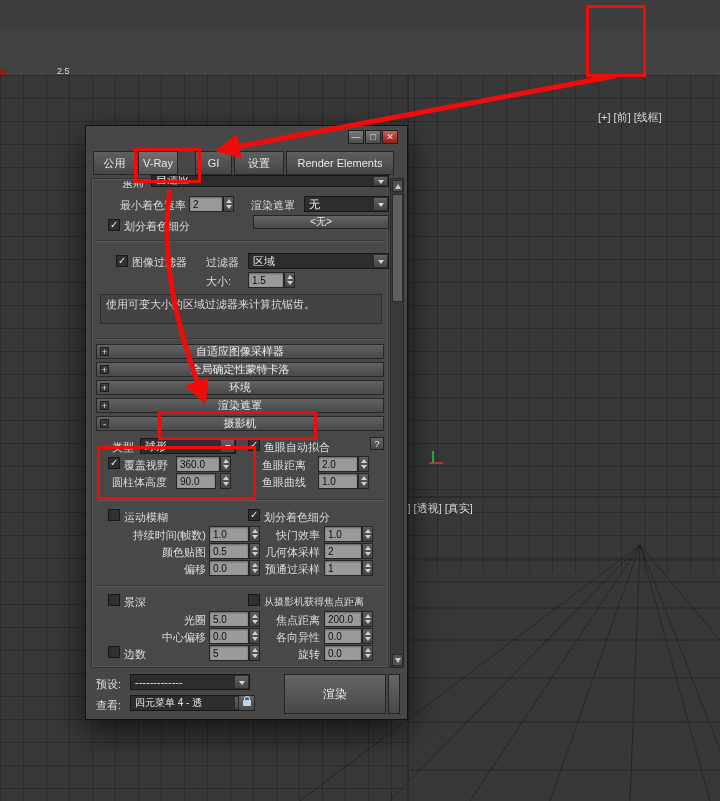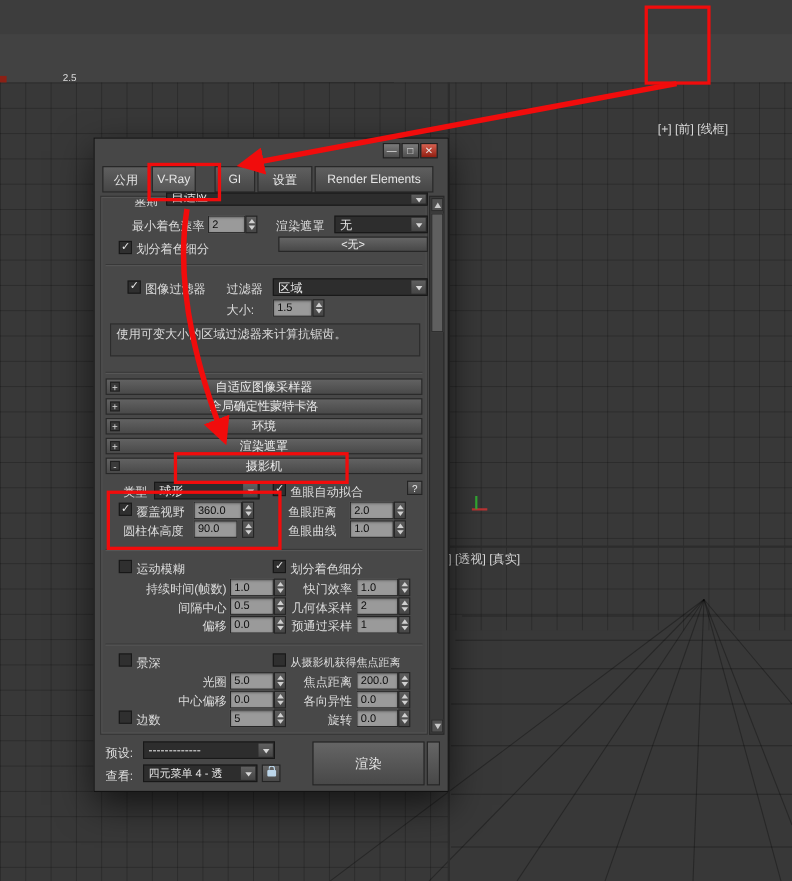--- a/index.html
+++ b/index.html
@@ -261,21 +261,21 @@
     <span class="cb on" style="left:162px;top:383px"></span>
     <span class="lbl" style="left:178px;top:384px">划分着色细分</span>
 
     <span class="lbl r" style="left:10px;top:402px;width:110px">持续时间(帧数)</span>
     <div class="numfield" style="left:123px;top:400px;width:40px">1.0</div>
     <span class="spin" style="left:163px;top:400px"></span>
     <span class="lbl r" style="left:170px;top:402px;width:64px">快门效率</span>
     <div class="numfield" style="left:238px;top:400px;width:38px">1.0</div>
     <span class="spin" style="left:276px;top:400px"></span>
 
-    <span class="lbl r" style="left:10px;top:419px;width:110px">间隔中心</span>
+    <span class="lbl r" style="left:10px;top:419px;width:110px">颜色贴图</span>
     <div class="numfield" style="left:123px;top:417px;width:40px">0.5</div>
     <span class="spin" style="left:163px;top:417px"></span>
     <span class="lbl r" style="left:170px;top:419px;width:64px">几何体采样</span>
     <div class="numfield" style="left:238px;top:417px;width:38px">2</div>
     <span class="spin" style="left:276px;top:417px"></span>
 
     <span class="lbl r" style="left:10px;top:436px;width:110px">偏移</span>
     <div class="numfield" style="left:123px;top:434px;width:40px">0.0</div>
     <span class="spin" style="left:163px;top:434px"></span>
     <span class="lbl r" style="left:170px;top:436px;width:64px">预通过采样</span>
@@ -310,21 +310,21 @@
     <span class="lbl r" style="left:170px;top:521px;width:64px">旋转</span>
     <div class="numfield" style="left:238px;top:519px;width:38px">0.0</div>
     <span class="spin" style="left:276px;top:519px"></span>
 
     <span class="lbl" style="left:10px;top:551px">预设:</span>
     <div class="dd" style="left:44px;top:548px;width:120px">
       <span>-------------</span>
       <span class="arrow"></span>
     </div>
     <span class="lbl" style="left:10px;top:572px">查看:</span>
-    <div class="dd" style="left:44px;top:569px;width:104px;font-size:10px">
+    <div class="dd" style="left:44px;top:569px;width:120px;font-size:10px">
       <span>四元菜单 4 - 透</span>
       <span class="arrow"></span>
     </div>
     <div class="btn" style="left:152px;top:569px;width:17px;height:16px">
       <span class="lock"></span>
     </div>
     <div class="btn" style="left:198px;top:548px;width:102px;height:40px;font-size:12px">渲染</div>
     <div class="btn" style="left:302px;top:548px;width:12px;height:40px"></div>
   </div>
 

